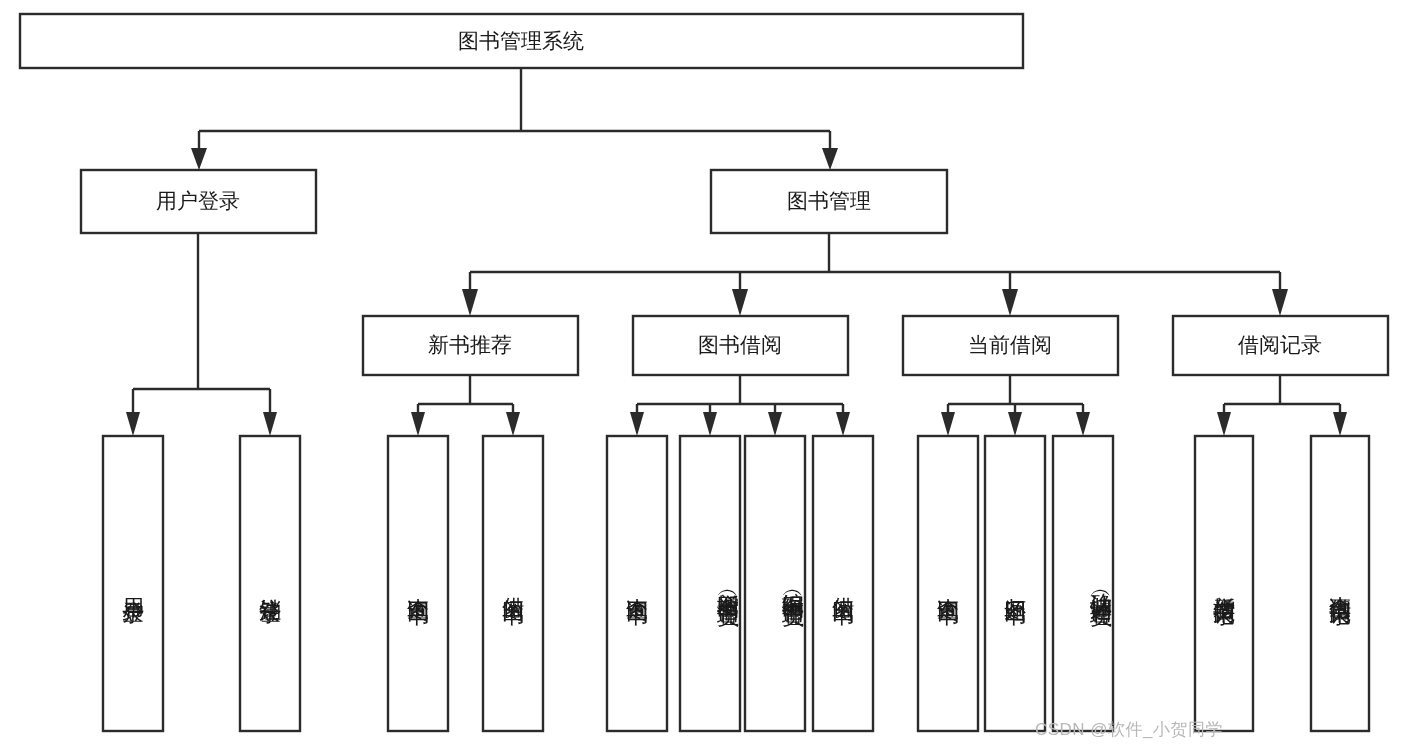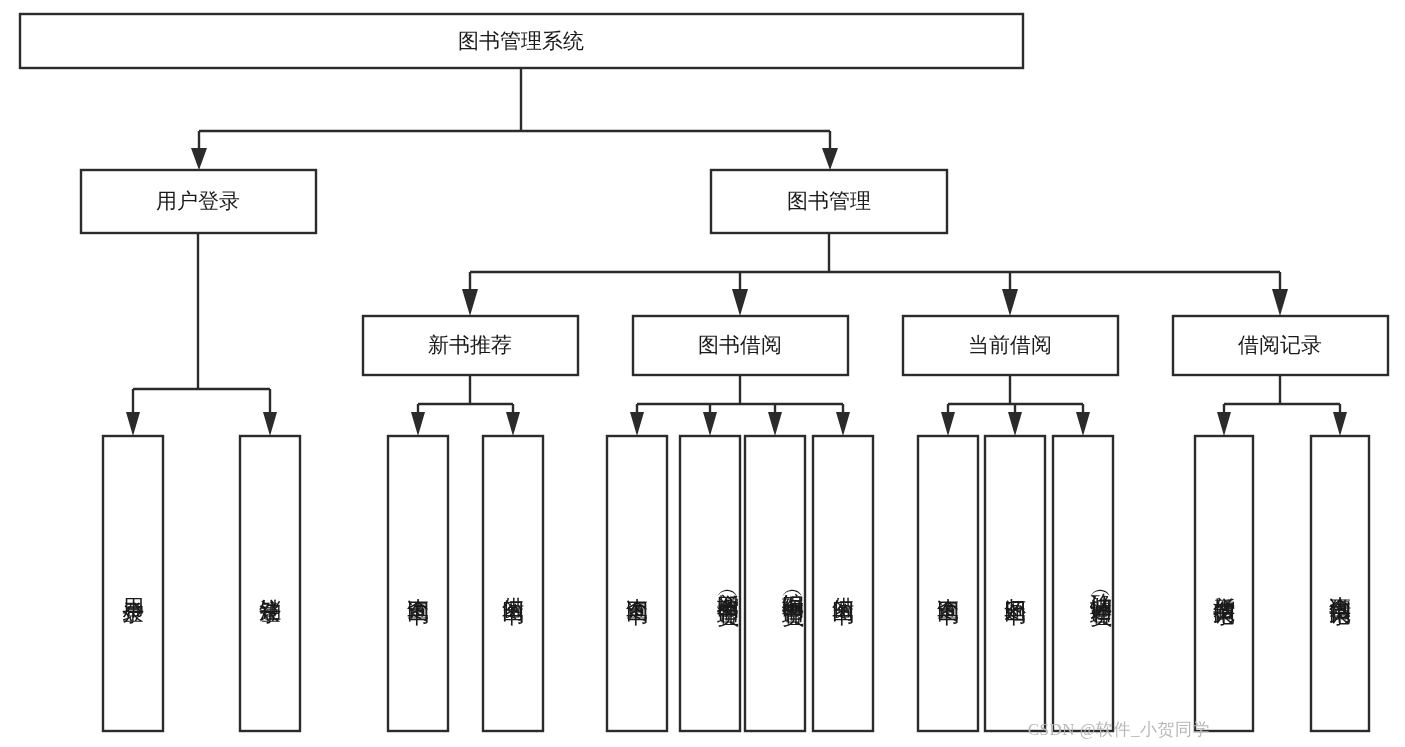--- a/index.html
+++ b/index.html
@@ -59,23 +59,23 @@
     letter-spacing: 2px;
     display: flex;
     align-items: center;
     justify-content: center;
     text-align: center;
     white-space: nowrap;
     pointer-events: none;
   }
   .watermark {
     position: absolute;
-    right: 24px;
+    right: 11px;
     bottom: 6px;
-    font-family: Liberation Serif, serif;
+    font-family: Liberation Sans, sans-serif;
     font-size: 17px;
     color: #b7b7b7;
     letter-spacing: 0.5px;
     user-select: none;
   }
 </style>
 </head>
 <body>
 
 <div id="diagram-root">

